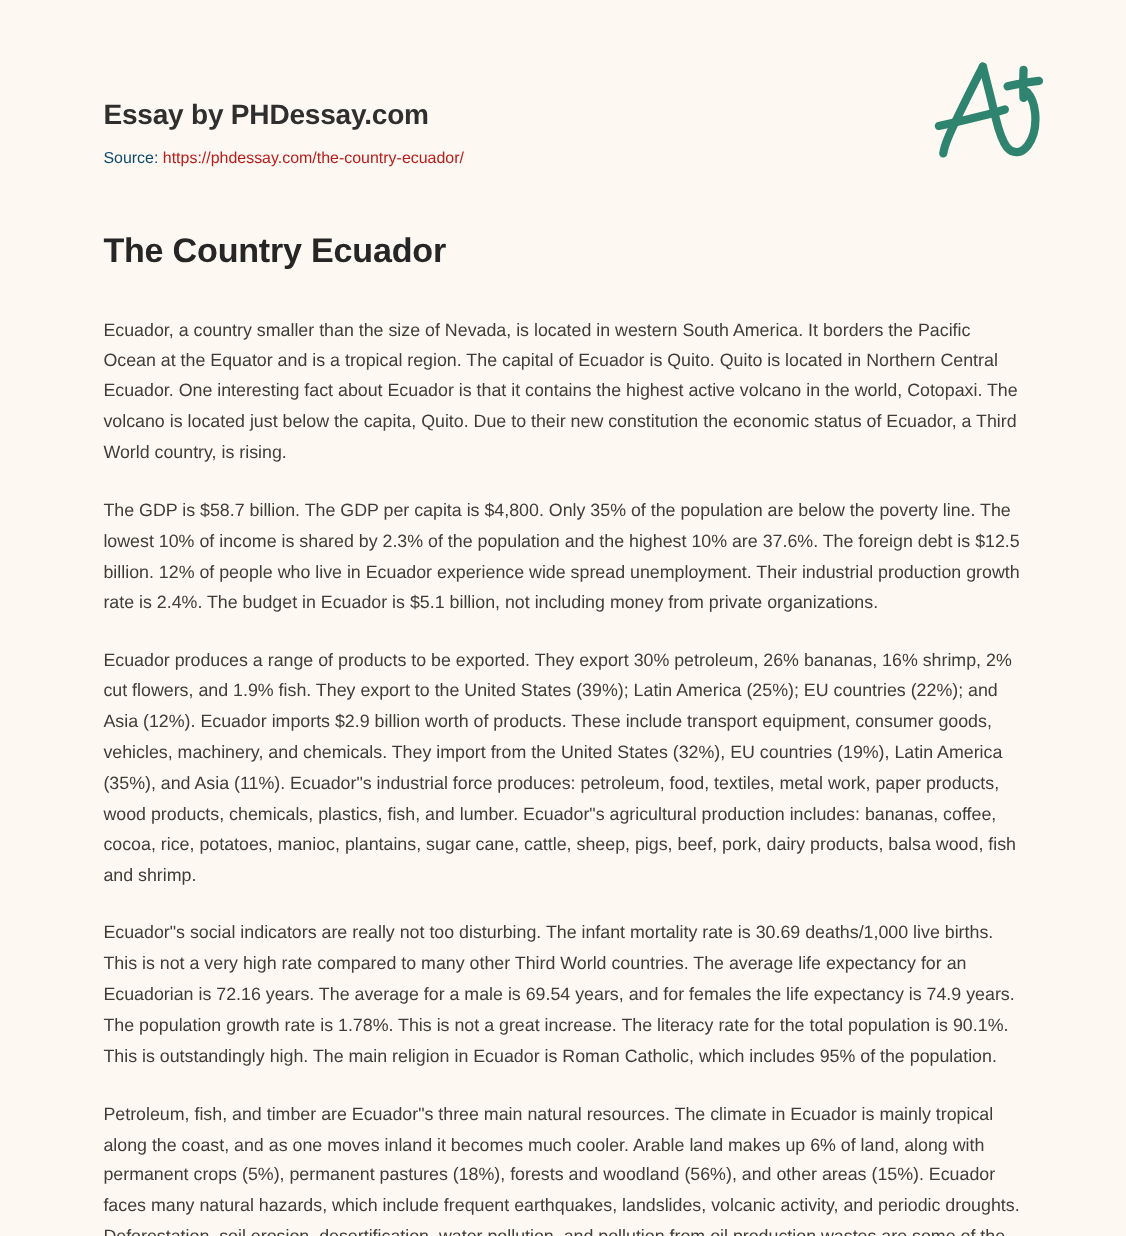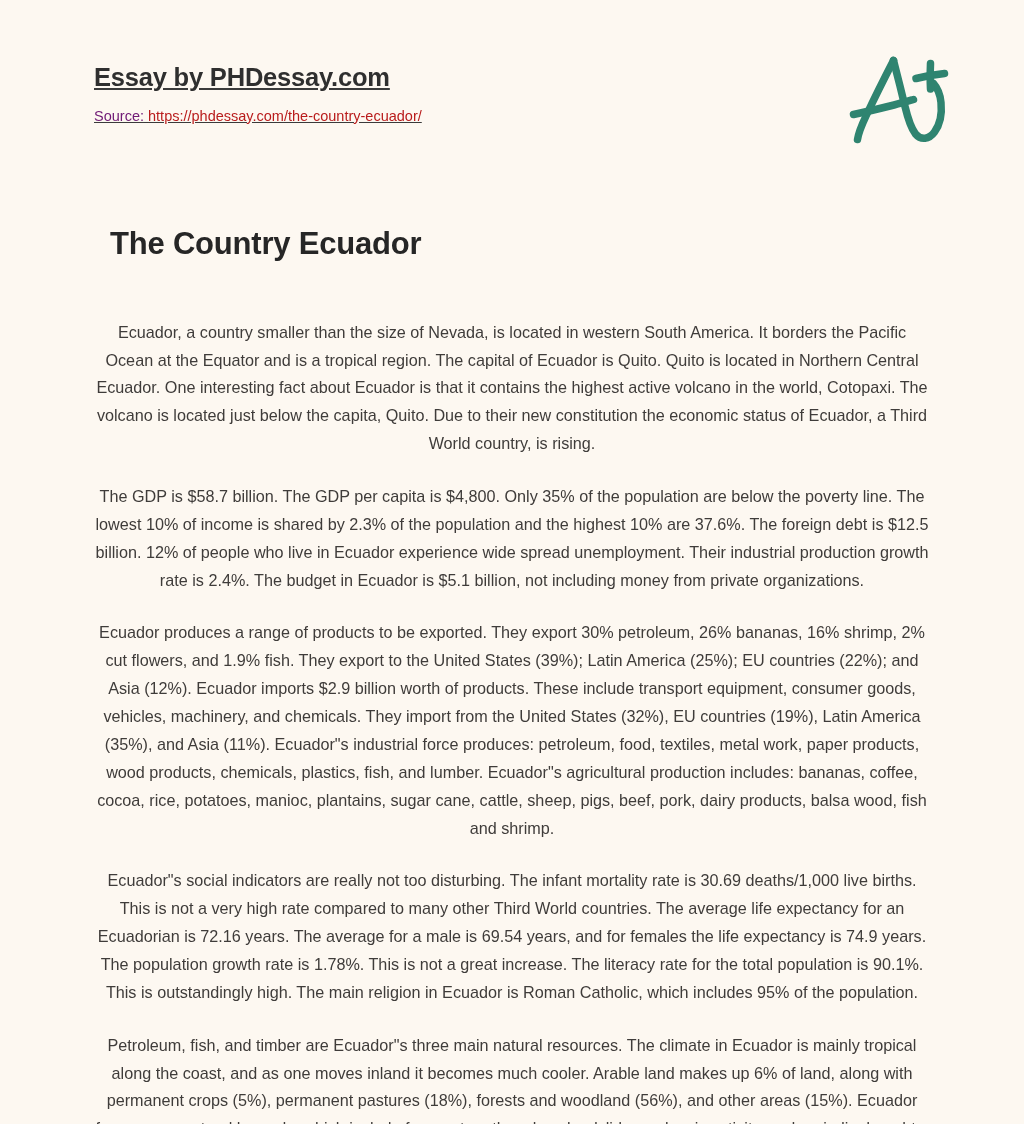--- a/index.html
+++ b/index.html
@@ -21,42 +21,41 @@
     width: 1024px;
     min-height: 1124px;
     background: #fdf8f1;
     box-sizing: border-box;
     padding: 0 94px;
   }
 
   
   .masthead {
     position: relative;
-    padding-top: 62px;
+    padding-top: 90px;
     height: 118px;
     box-sizing: border-box;
-    text-decoration: underline;
   }
   .brand-line {
     font-size: 25.5px;
     font-weight: bold;
     letter-spacing: -0.2px;
     color: #2f2f2f;
     margin: 0;
     line-height: 1.2;
   }
   .source-line {
     margin: 0;
     padding-top: 14px;
     font-size: 14.5px;
     color: #8d8d8d;
     line-height: 1.3;
   }
   .source-label {
-    color: #701a75;
+    color: #0c4a6e;
   }
   .source-url {
     color: #b91c1c;
     text-decoration: none;
   }
 
   .logo {
     position: absolute;
     right: -36px;
     top: 44px;
@@ -64,40 +63,40 @@
     height: 110px;
   }
   .logo svg {
     display: block;
     width: 130px;
     height: 110px;
   }
 
   
   .doc-title {
-    margin: 16px;
+    margin: 0;
     padding-top: 91px;
     font-size: 31px;
     font-weight: bold;
     letter-spacing: -0.2px;
     color: #262626;
     line-height: 1.25;
   }
 
   
   .article {
     padding-top: 39px;
   }
   .article p {
     margin: 0 0 25px 0;
     font-size: 16.2px;
     line-height: 1.72;
     color: #3f3c3a;
     max-width: 845px;
-    text-align: center;
+    text-align: left;
   }
   .article p:last-child {
     margin-bottom: 0;
   }
 </style>
 </head>
 <body>
 
 <div class="page">
 

